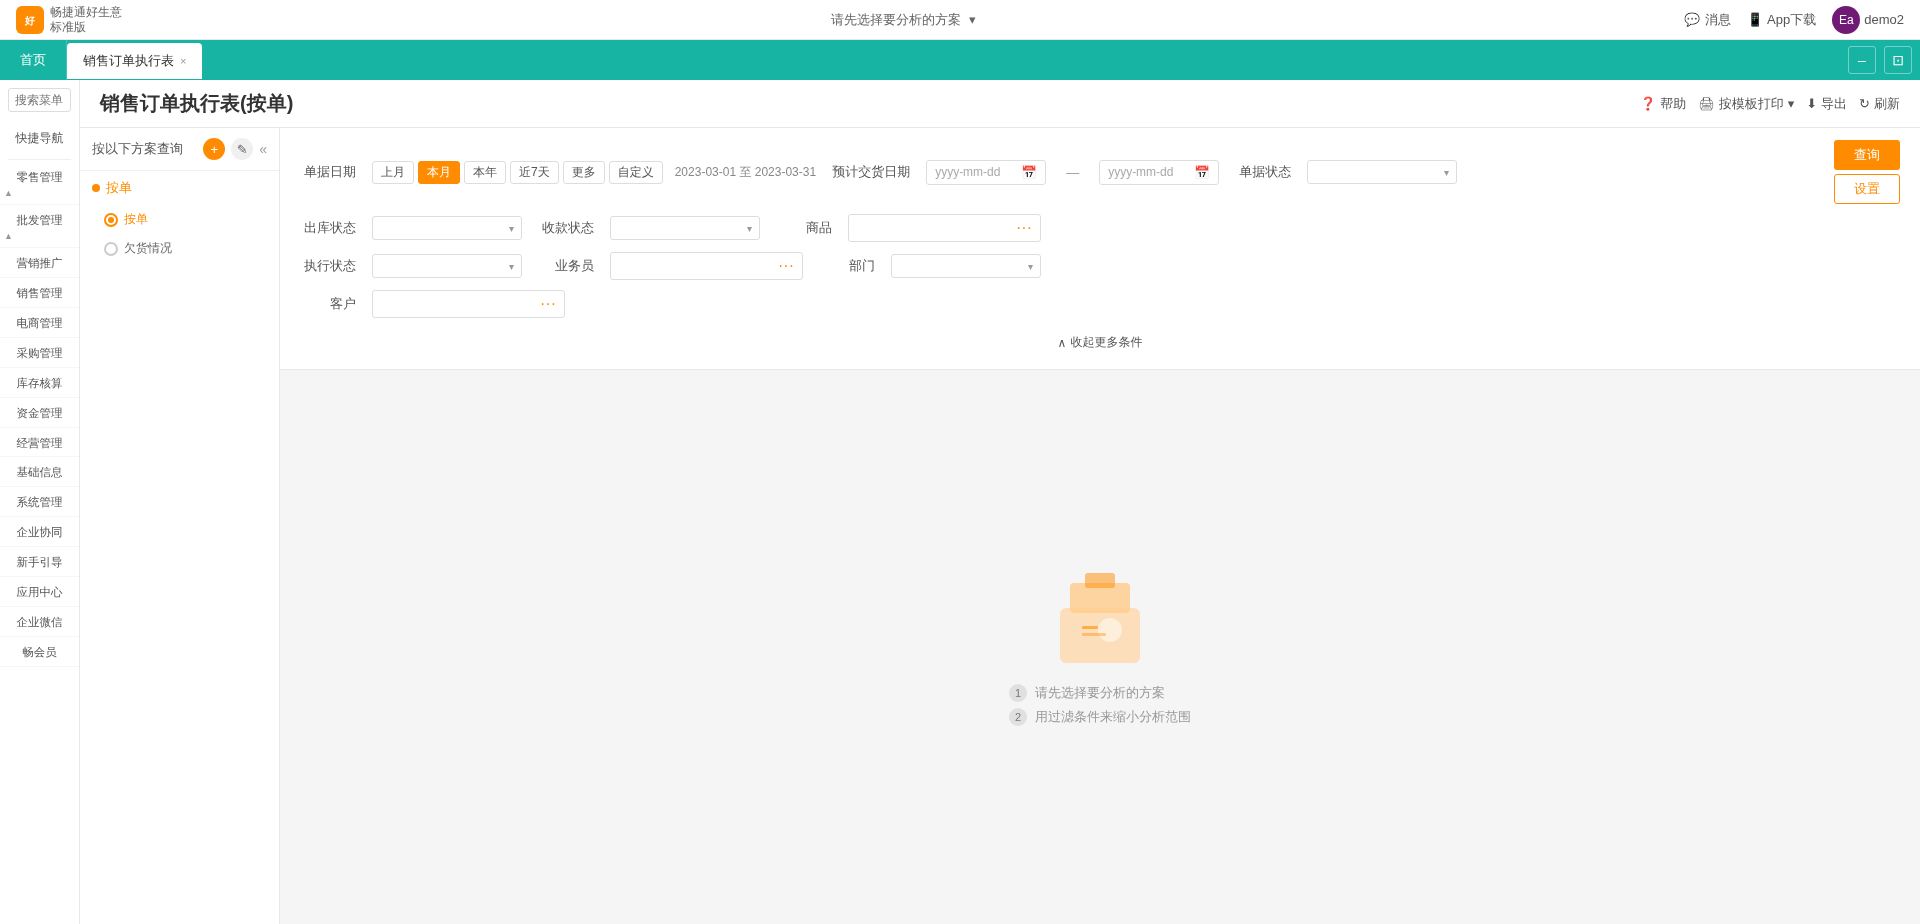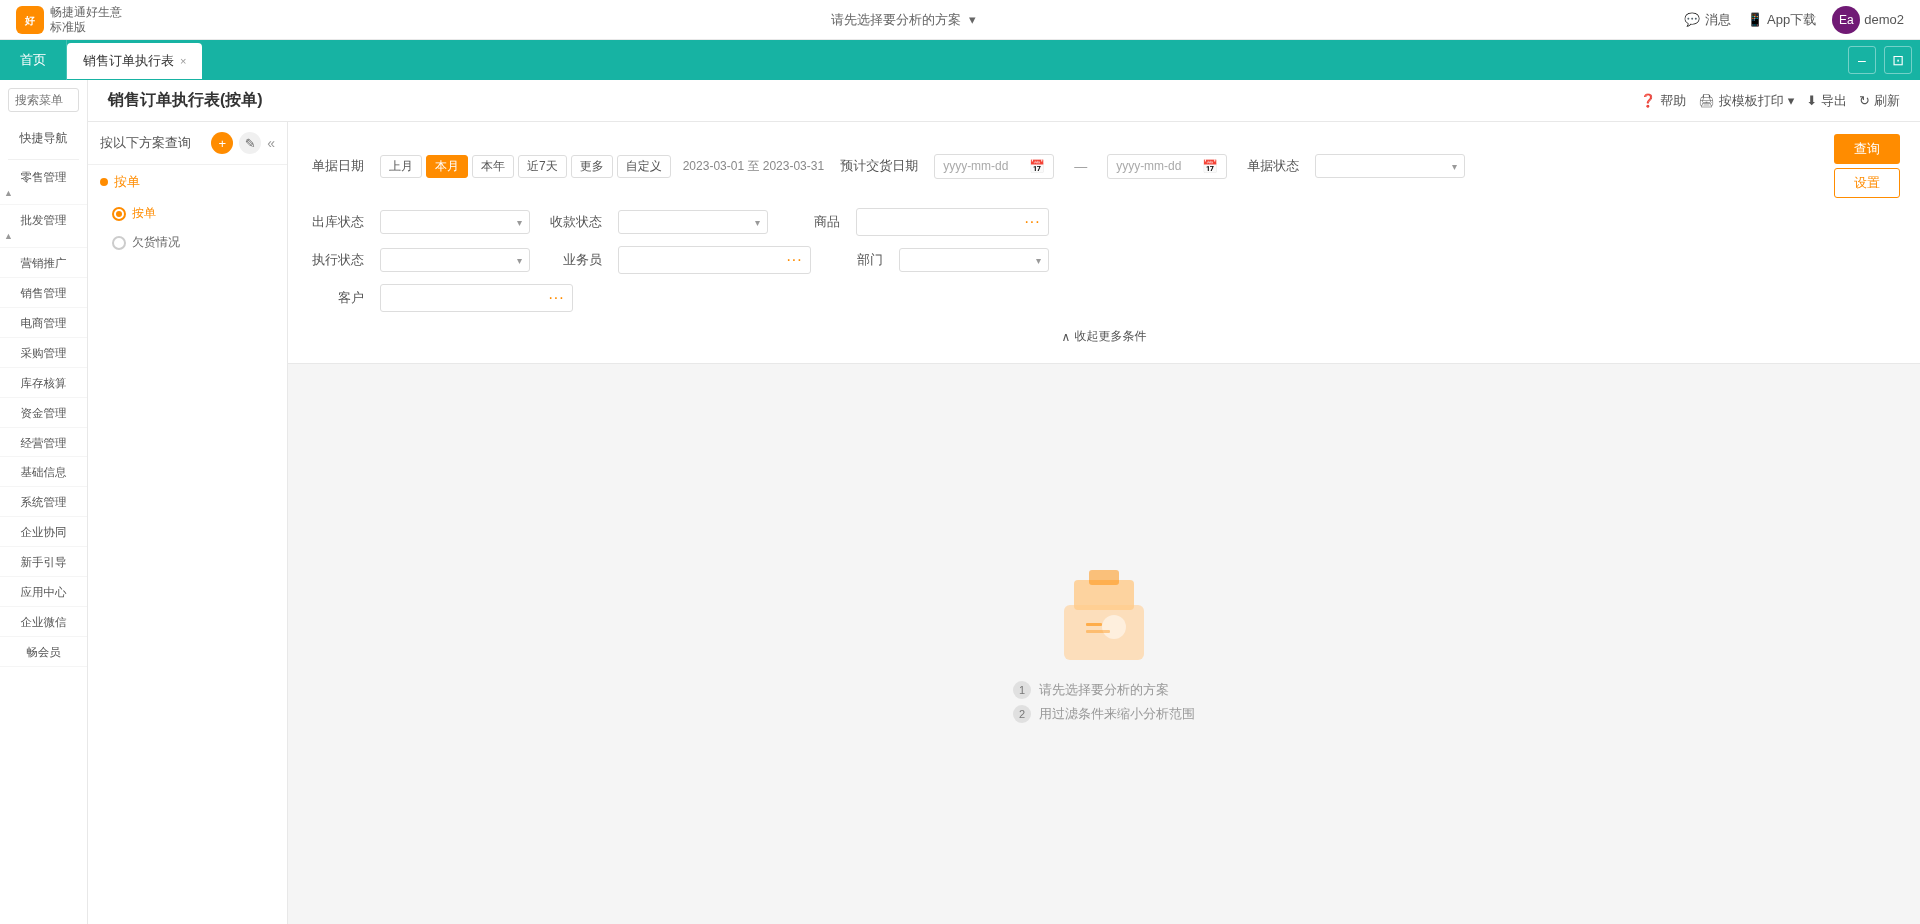--- a/index.html
+++ b/index.html
@@ -21,37 +21,37 @@
     .tab-home { height: 40px; padding: 0 20px; display: flex; align-items: center; color: #fff; cursor: pointer; font-size: 13px; border-right: 1px solid rgba(255,255,255,0.2); }
     .tab-active { height: 36px; margin: 2px 0 0 0; background: #fff; border-radius: 4px 4px 0 0; padding: 0 16px; display: flex; align-items: center; color: #333; font-size: 13px; gap: 6px; }
     .tab-close { color: #999; cursor: pointer; font-size: 11px; }
     .tabbar-right { margin-left: auto; display: flex; align-items: center; gap: 8px; padding-right: 8px; color: #fff; }
     .tabbar-right .icon-btn { width: 28px; height: 28px; display: flex; align-items: center; justify-content: center; cursor: pointer; color: #fff; border: 1px solid rgba(255,255,255,0.4); border-radius: 3px; font-size: 14px; }
 
     
     .main-layout { display: flex; flex: 1; overflow: hidden; }
 
     
-    .sidebar { width: 88px; background: #fff; border-right: 1px solid #e8e8e8; display: flex; flex-direction: column; overflow-y: auto; flex-shrink: 0; }
+    .sidebar { width: 80px; background: #fff; border-right: 1px solid #e8e8e8; display: flex; flex-direction: column; overflow-y: auto; flex-shrink: 0; }
     .sidebar-search { padding: 8px 8px; }
     .sidebar-search input { width: 100%; border: 1px solid #ddd; border-radius: 3px; padding: 4px 6px; font-size: 12px; color: #999; }
     .sidebar-nav { display: flex; flex-direction: column; align-items: center; padding: 4px; gap: 2px; }
     .sidebar-nav-item { width: 72px; padding: 6px 4px; text-align: center; cursor: pointer; font-size: 12px; color: #555; border-radius: 4px; }
     .sidebar-divider { height: 1px; background: #f0f0f0; margin: 2px 8px; }
     .sidebar-menu { display: flex; flex-direction: column; }
     .sidebar-menu-item { display: flex; flex-direction: column; padding: 8px 4px 6px; cursor: pointer; font-size: 12px; color: #555; gap: 3px; border-bottom: 1px solid #f5f5f5; }
     .sidebar-menu-item .label { font-size: 11.5px; text-align: center; line-height: 1.3; }
     .arrow-icon { font-size: 9px; color: #999; }
 
     
     .content { flex: 1; display: flex; flex-direction: column; overflow: hidden; background: #f5f5f5; }
 
     
     .page-header { background: #fff; padding: 10px 20px 0; border-bottom: 1px solid #e8e8e8; display: flex; align-items: center; justify-content: space-between; flex-shrink: 0; }
-    .page-title { font-size: 16px; font-weight: bold; color: #333; padding-bottom: 10px; }
+    .page-title { font-size: 20px; font-weight: bold; color: #333; padding-bottom: 10px; }
     .page-actions { display: flex; align-items: center; gap: 12px; padding-bottom: 10px; }
     .page-action-btn { display: flex; align-items: center; gap: 4px; color: #555; cursor: pointer; font-size: 13px; }
 
     
     .panel-layout { display: flex; flex: 1; overflow: hidden; }
     .left-panel { width: 200px; background: #fff; border-right: 1px solid #e8e8e8; flex-shrink: 0; overflow-y: auto; }
     .left-panel-header { padding: 10px 12px; display: flex; align-items: center; justify-content: space-between; border-bottom: 1px solid #f0f0f0; }
     .left-panel-title { font-size: 13px; color: #555; }
     .left-panel-icons { display: flex; align-items: center; gap: 6px; }
     .lp-icon { width: 22px; height: 22px; border-radius: 50%; display: flex; align-items: center; justify-content: center; cursor: pointer; font-size: 13px; }

